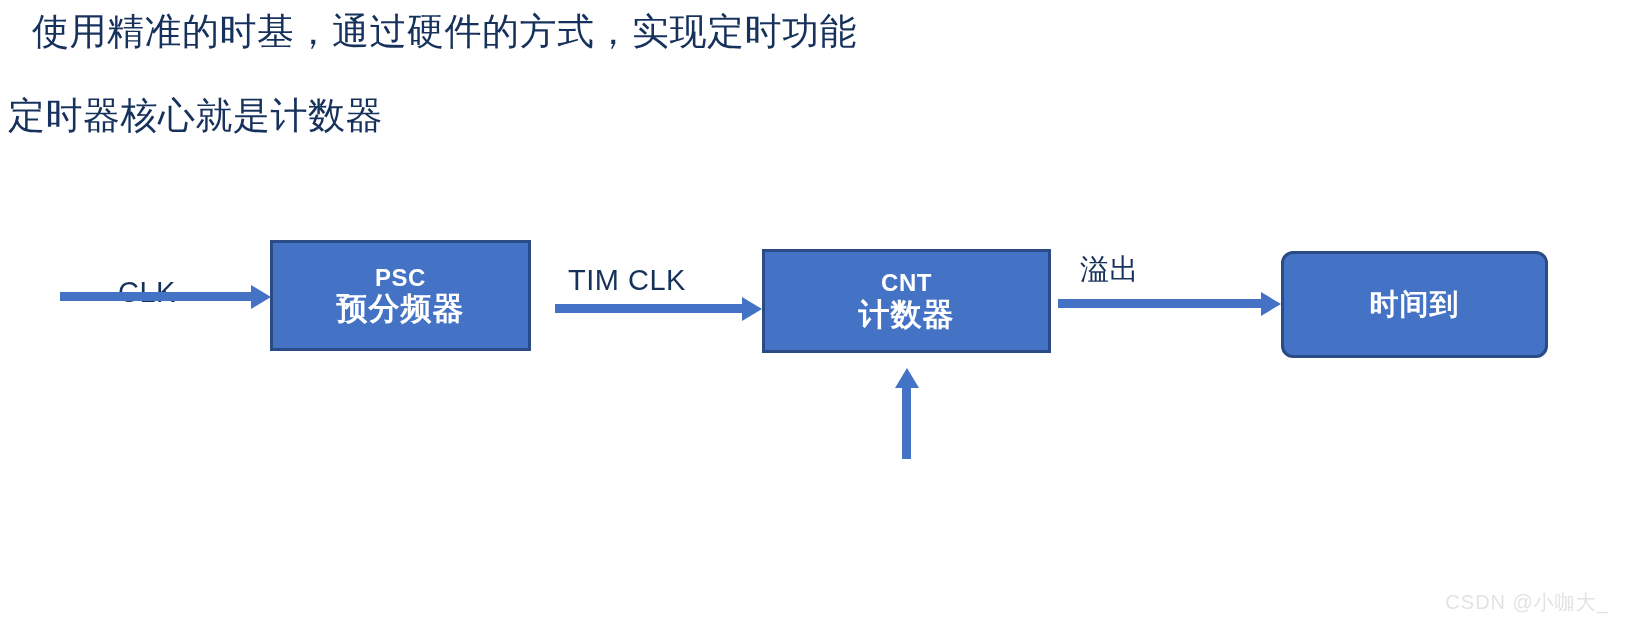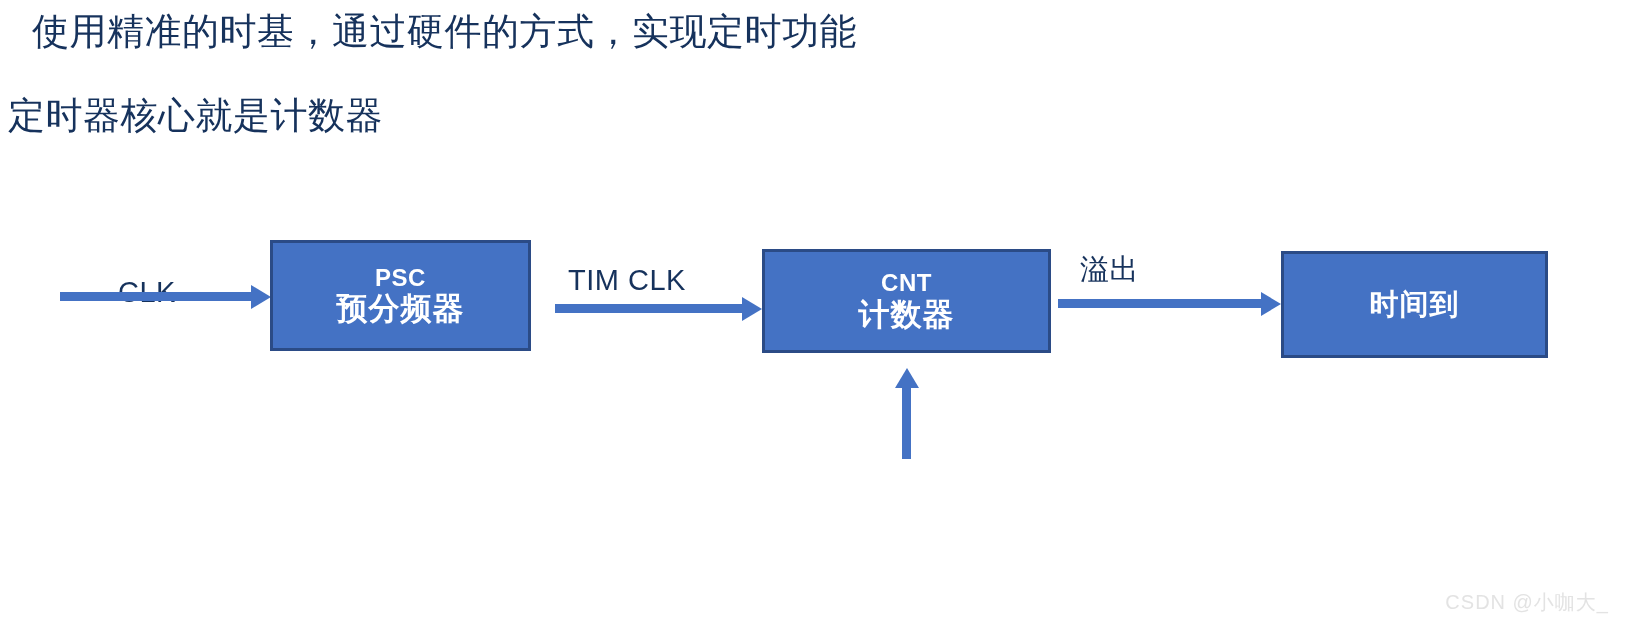--- a/index.html
+++ b/index.html
@@ -55,21 +55,21 @@
     font-size: 31px;
     line-height: 1.15;
     letter-spacing: 1px;
   }
   .block.single .line-cn {
     font-size: 29px;
   }
 
   #block-psc  { left: 270px;  top: 240px; width: 261px; height: 111px; }
   #block-cnt  { left: 762px;  top: 249px; width: 289px; height: 104px; }
-  #block-done { left: 1281px; top: 251px; width: 267px; height: 107px; }
+  #block-done { left: 1281px; top: 251px; width: 267px; height: 107px; border-radius: 12px; }
   #block-arr  { left: 762px;  top: 459px; width: 289px; height: 114px; }
 
   
   .arrow-h {
     position: absolute;
     height: 9px;
     background: #4472C4;
   }
   .arrow-h::after {
     content: "";

